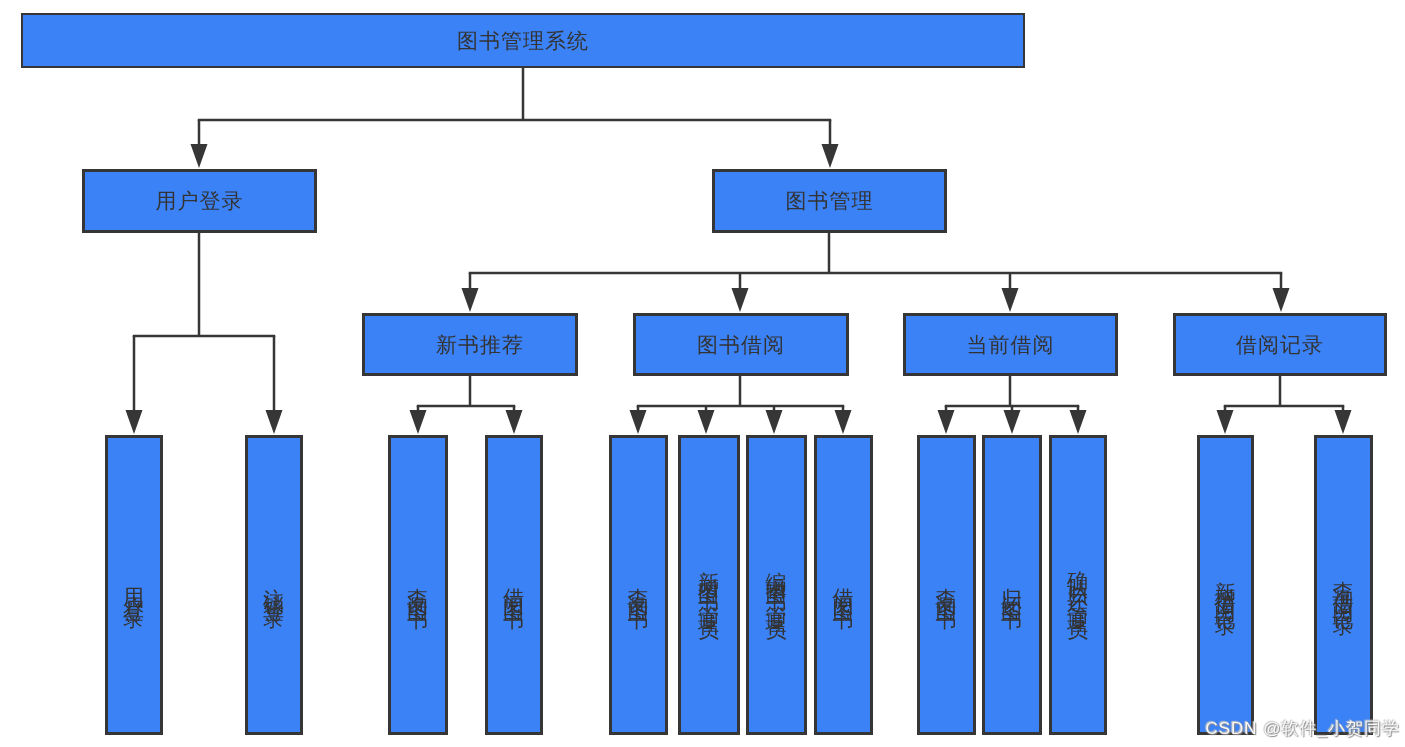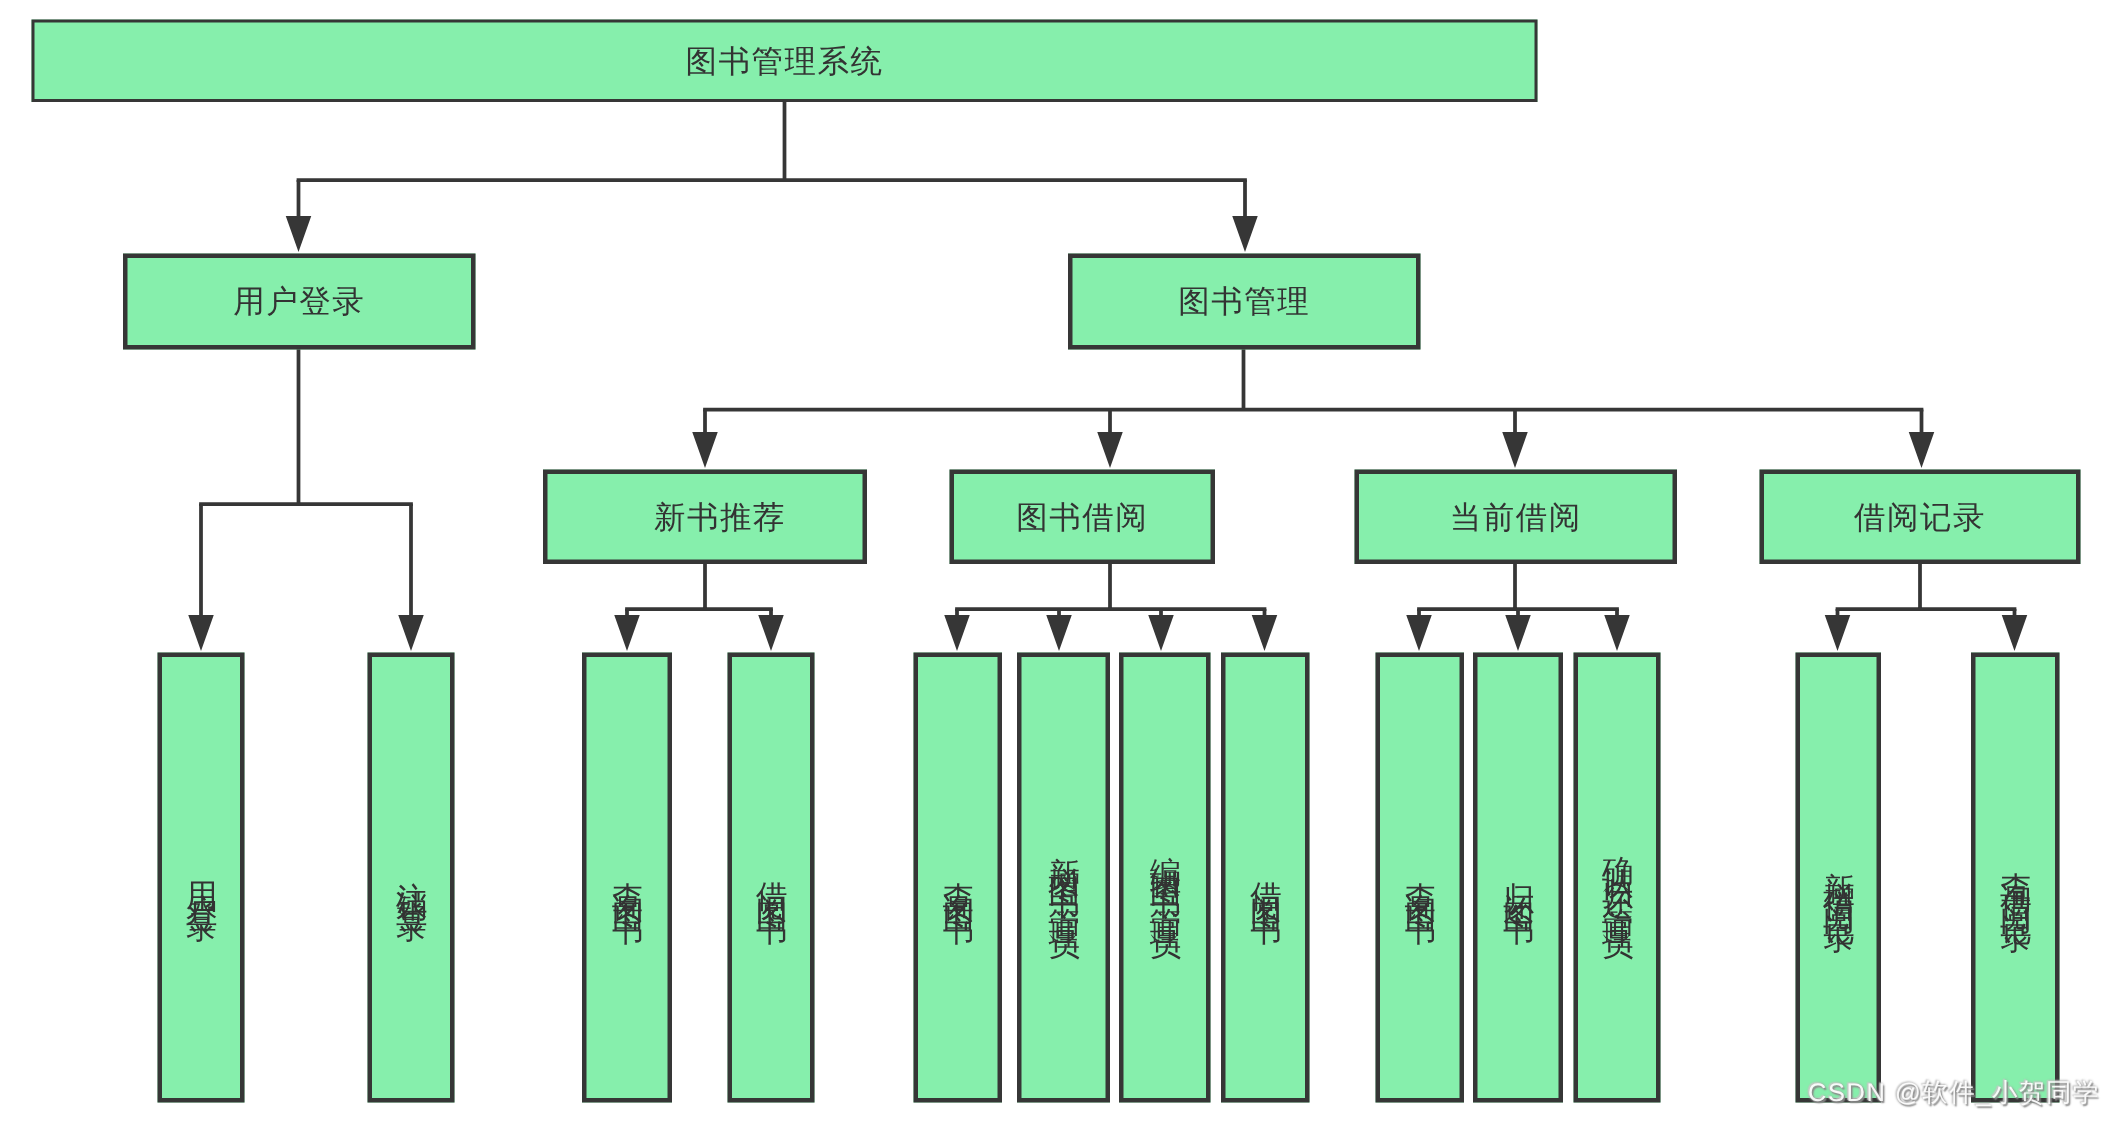--- a/index.html
+++ b/index.html
@@ -9,21 +9,21 @@
     height: 747px;
     background: #ffffff;
     font-family: "Liberation Sans", "DejaVu Sans", sans-serif;
     overflow: hidden;
   }
   #wires { position: absolute; left: 0; top: 0; width: 1405px; height: 747px; }
   .node {
     position: absolute;
     box-sizing: border-box;
     border: 3px solid #363636;
-    background: #86efac;
+    background: #3b82f6;
     display: flex;
     align-items: center;
     justify-content: center;
     color: #333333;
   }
   .h-node .label {
     font-size: 21px;
     letter-spacing: 1px;
     white-space: nowrap;
     color: #333333;
@@ -90,21 +90,21 @@
   <div class="node h-node" style="left:82px; top:169px; width:235px; height:64px;">
     <span class="label">用户登录</span>
   </div>
   <div class="node h-node" style="left:712px; top:169px; width:235px; height:64px;font-family:Liberation Serif, serif;">
     <span class="label">图书管理</span>
   </div>
 
   <div class="node h-node" style="left:362px; top:313px; width:216px; height:63px;padding-left:20px;">
     <span class="label">新书推荐</span>
   </div>
-  <div class="node h-node" style="left:633px; top:313px; width:177px; height:63px;">
+  <div class="node h-node" style="left:633px; top:313px; width:216px; height:63px;">
     <span class="label">图书借阅</span>
   </div>
   <div class="node h-node" style="left:903px; top:313px; width:215px; height:63px;">
     <span class="label">当前借阅</span>
   </div>
   <div class="node h-node" style="left:1173px; top:313px; width:214px; height:63px;">
     <span class="label">借阅记录</span>
   </div>
 
   <div class="node v-node" style="left:105px; top:435px; width:58px; height:300px;">

